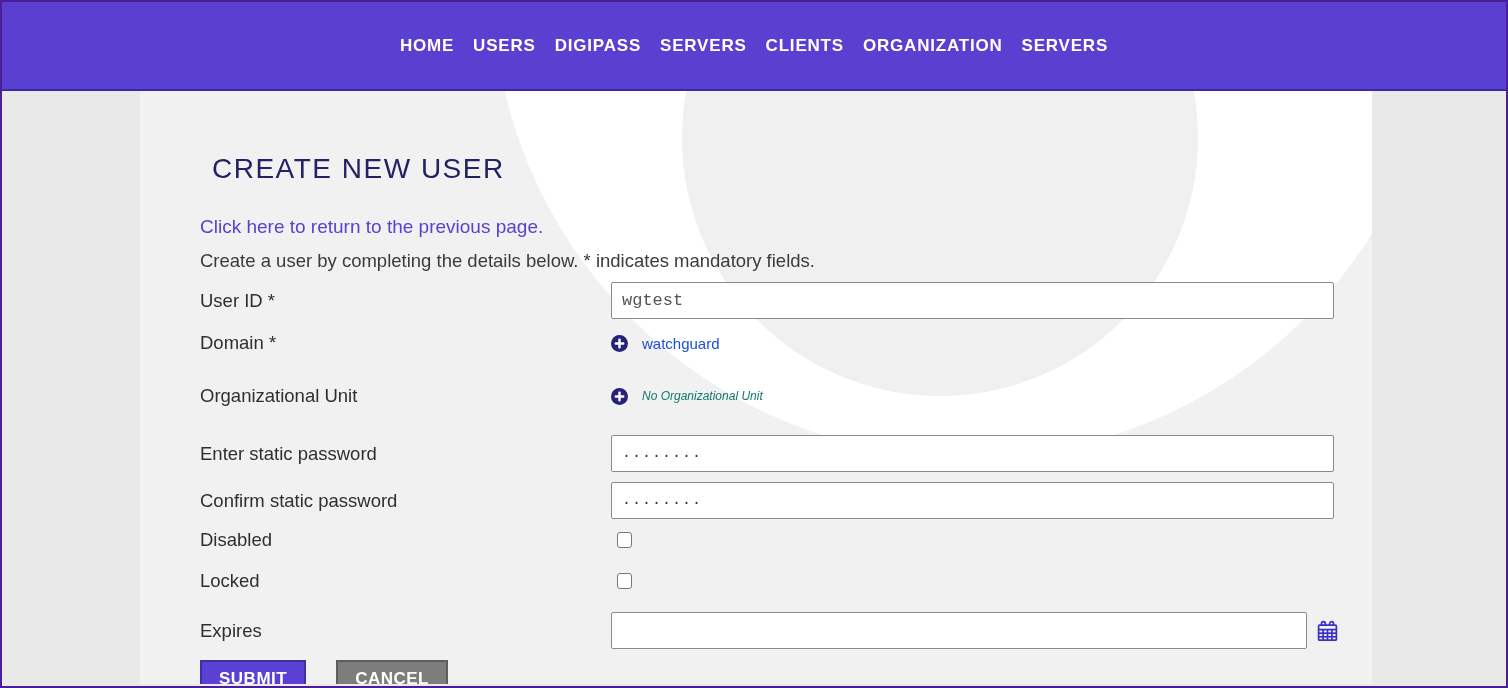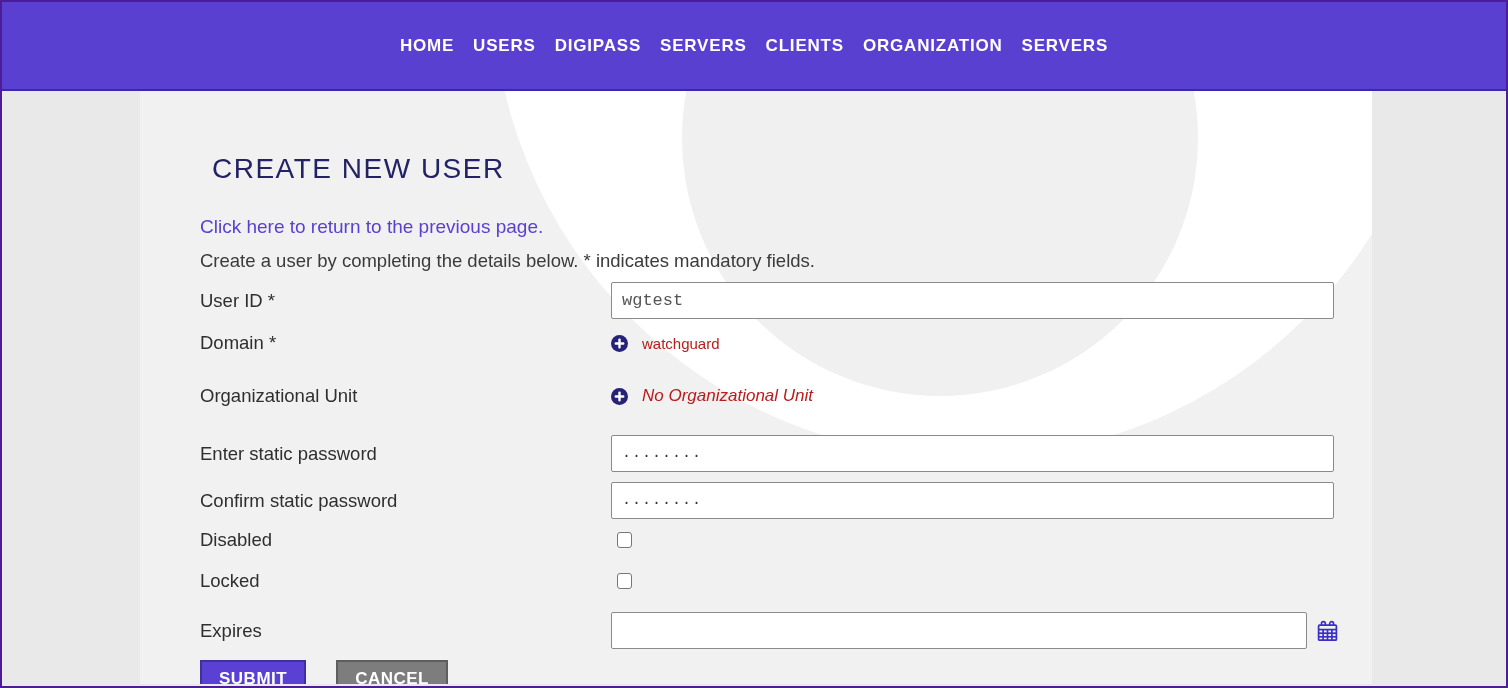--- a/index.html
+++ b/index.html
@@ -104,22 +104,22 @@
   .r-locked   { margin-top: 17px; height: 24px; }
   .r-expires  { margin-top: 19px; }
   .r-buttons  { margin-top: 11px; }
 
   .value-with-icon { display: flex; align-items: center; gap: 14px; }
   .plus-btn {
     width: 17px; height: 17px;
     border: none; background: transparent; padding: 0;
     cursor: pointer; display: inline-flex;
   }
-  .domain-value { font-size: 15px; color: #b91c1c; }
-  .ou-value     { font-size: 17px; color: #b91c1c; font-style: italic; }
+  .domain-value { font-size: 15px; color: #1d4ed8; }
+  .ou-value     { font-size: 12px; color: #0f766e; font-style: italic; }
 
   .checkbox {
     appearance: none; -webkit-appearance: none;
     width: 15px; height: 16px;
     border: 1px solid #777777;
     border-radius: 3px;
     background: #ffffff;
     margin: 0 0 0 6px;
     cursor: pointer;
   }

